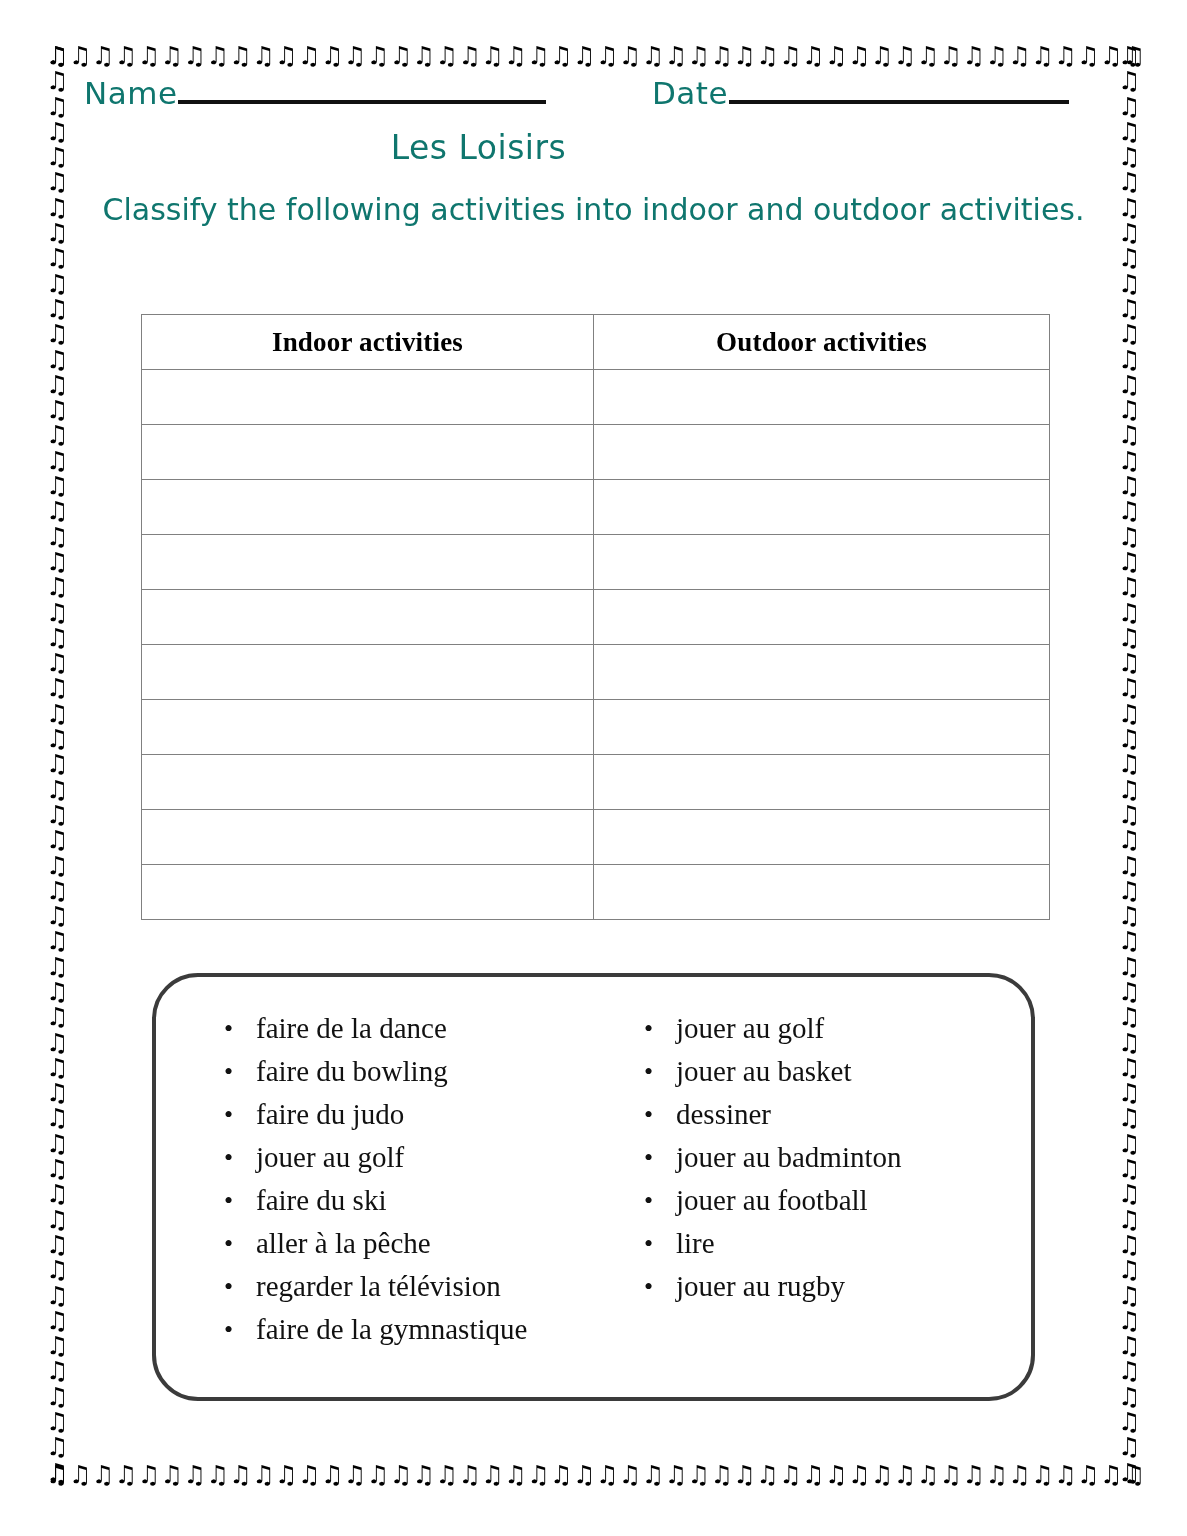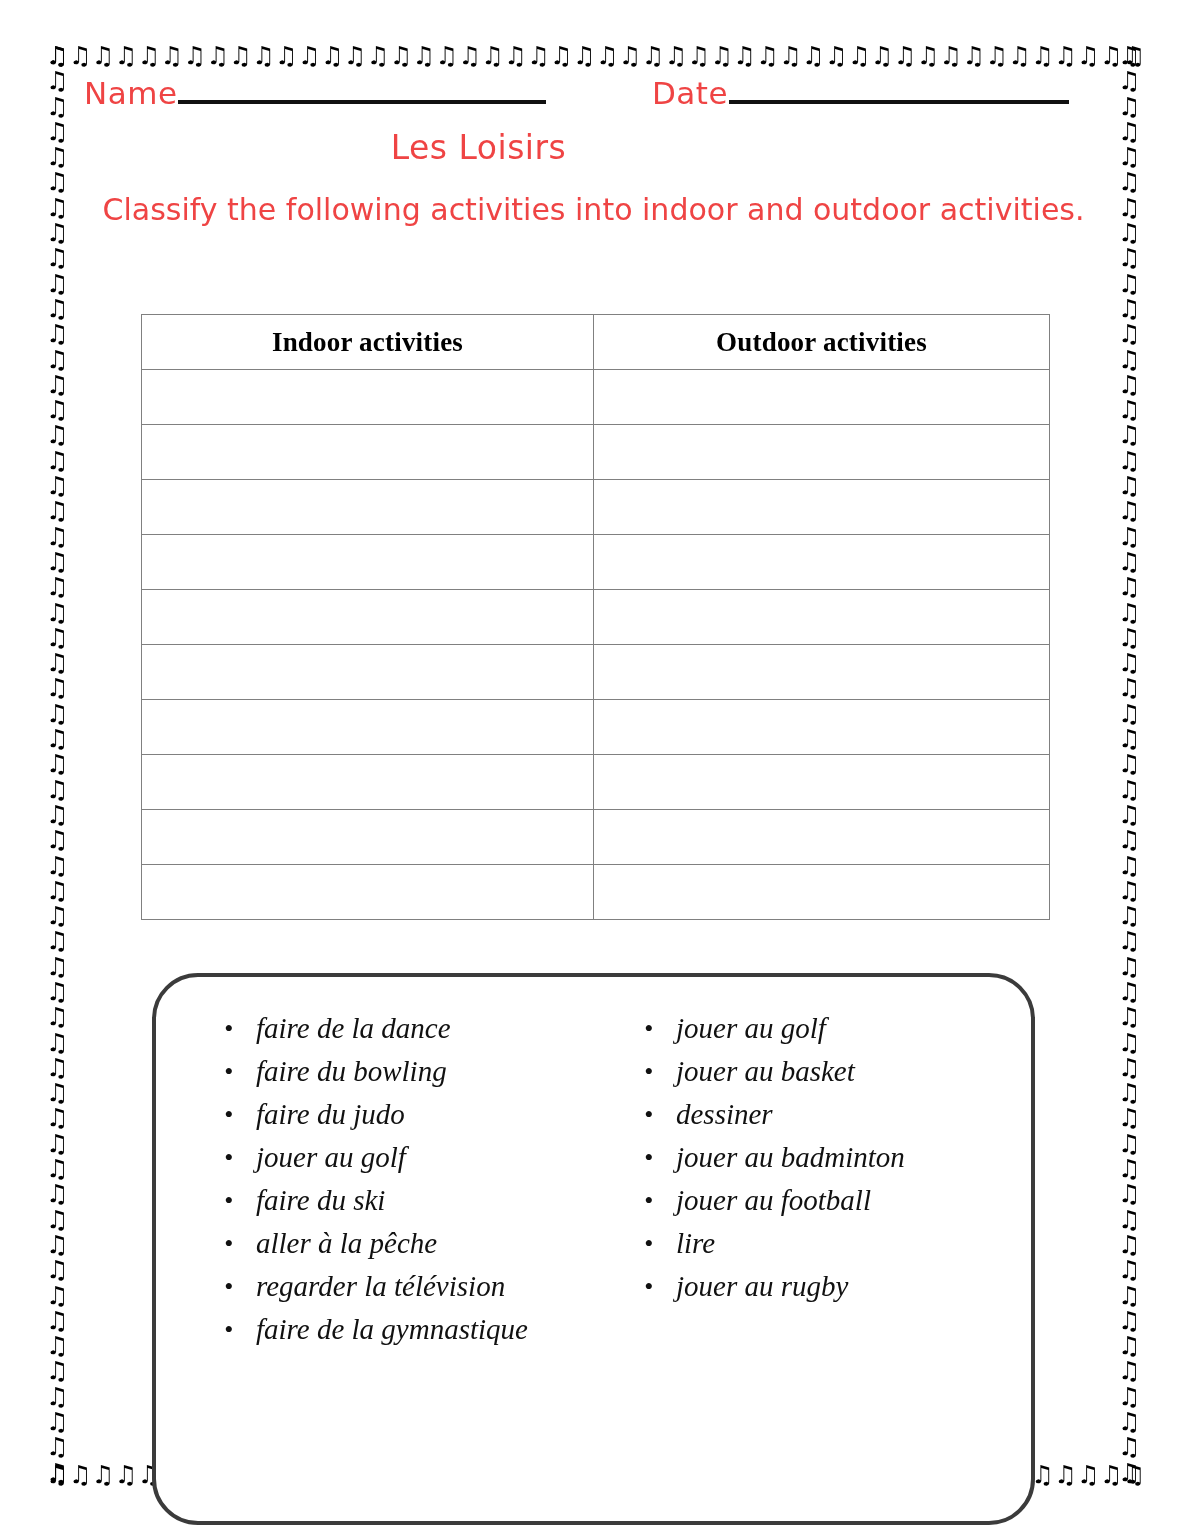--- a/index.html
+++ b/index.html
@@ -50,21 +50,21 @@
     white-space: normal;
     word-break: break-all;
   }
   .note-border-left { left: 46px; }
   .note-border-right { left: 1118px; }
 
   
   .hand {
     font-family: "DejaVu Sans", sans-serif;
     font-weight: 400;
-    color: #ef4444;
+    color: #0f766e;
   }
 
   #name-date-row {
     position: absolute;
     left: 84px;
     top: 74px;
     width: 1000px;
     height: 46px;
   }
 
@@ -140,26 +140,25 @@
   }
   .col-indoor  { width: 452px; }
   .col-outdoor { width: 456px; }
 
   
   #word-bank {
     position: absolute;
     left: 152px;
     top: 973px;
     width: 883px;
-    height: 552px;
+    height: 428px;
     border: 4px solid #3b3b3b;
     border-radius: 46px;
     box-sizing: border-box;
     background: #ffffff;
-    font-style: italic;
   }
 
   #word-bank-columns {
     position: absolute;
     left: 0;
     top: 30px;
     width: 100%;
     display: flex;
   }
   .bank-col {

